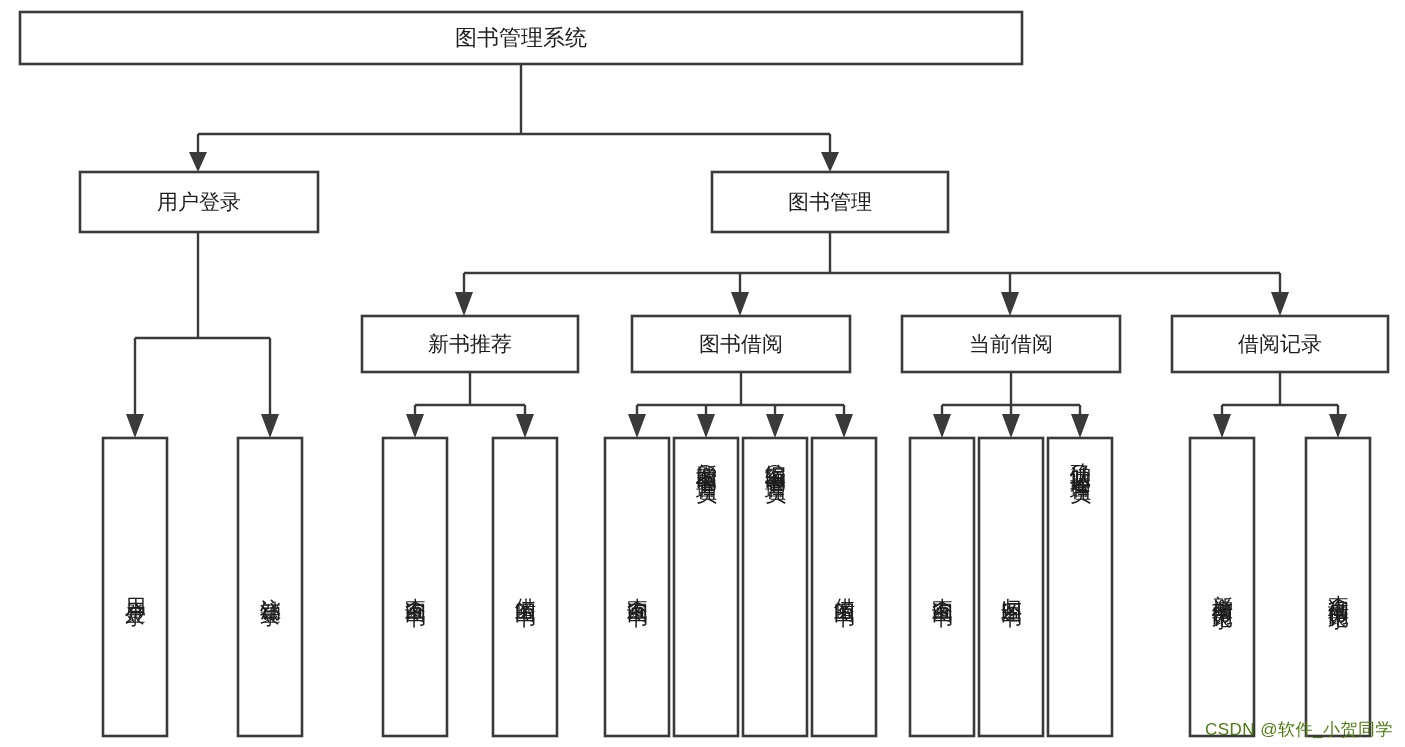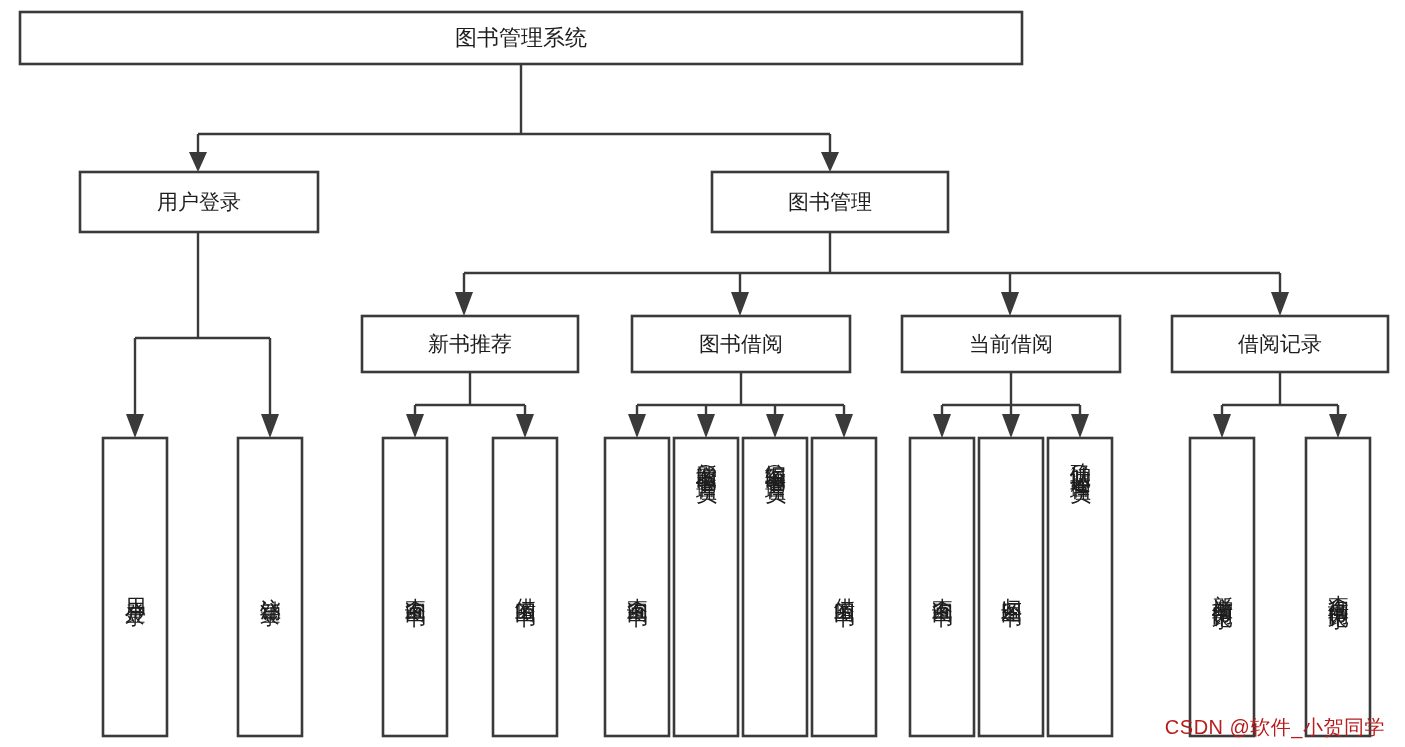--- a/index.html
+++ b/index.html
@@ -68,25 +68,25 @@
     text-orientation: upright;
     font-family: "Liberation Sans", "DejaVu Sans", sans-serif;
     font-size: 21px;
     line-height: 1.18;
     letter-spacing: 3px;
     color: #1d1d1d;
     white-space: nowrap;
   }
   .watermark {
     position: absolute;
-    right: 20px;
+    right: 12px;
     bottom: 6px;
     font-family: "Liberation Sans", "DejaVu Sans", sans-serif;
-    font-size: 20px;
-    color: #b91c1c;
+    font-size: 17px;
+    color: #4d7c0f;
     letter-spacing: 0.5px;
     pointer-events: none;
   }
 </style>
 </head>
 <body>
 
 <div id="diagram-root">
 
   <svg id="diagram-svg" viewBox="0 0 1405 747" xmlns="http://www.w3.org/2000/svg">

